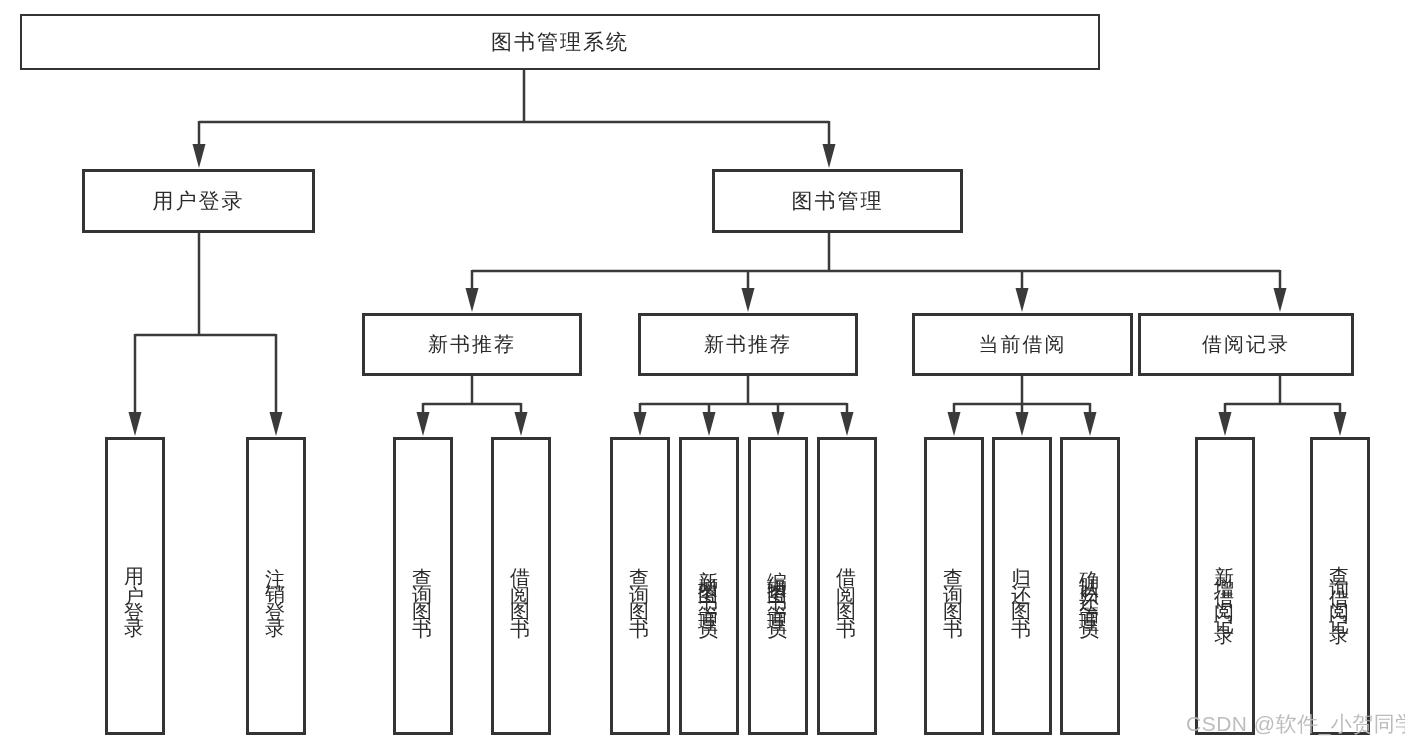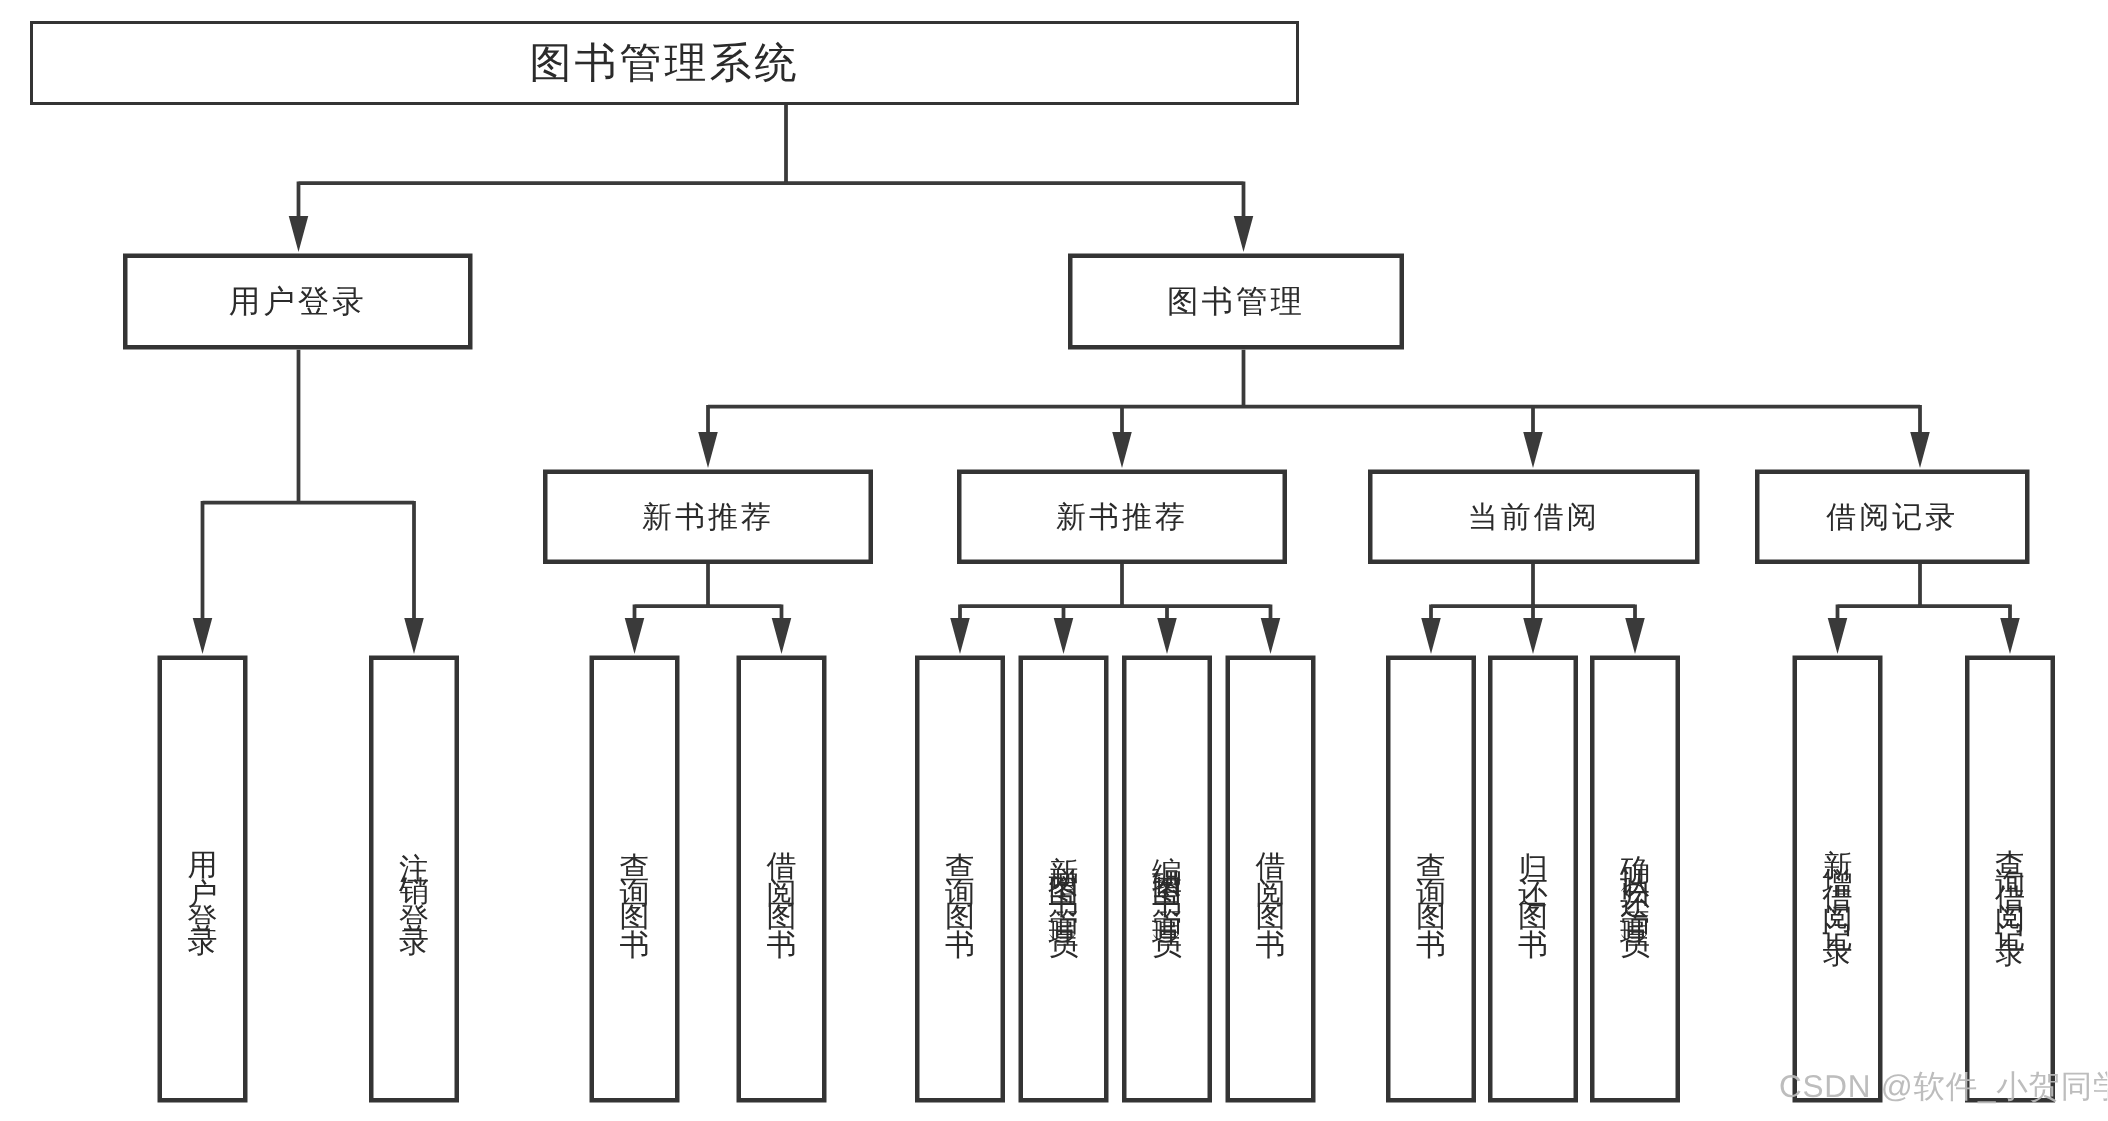--- a/index.html
+++ b/index.html
@@ -29,35 +29,35 @@
     box-sizing: border-box;
     display: flex;
     align-items: center;
     justify-content: center;
     z-index: 2;
     color: #2b2b2b;
   }
   .box span { display: block; }
   
   .root {
-    left: 20px; top: 14px; width: 846px; height: 56px;
+    left: 20px; top: 14px; width: 1080px; height: 56px;
     border-width: 2px;
-    font-size: 28px;
+    font-size: 21px;
     letter-spacing: 2px;
     font-family: Liberation Mono, monospace;
   }
   
   .lvl2 { top: 169px; height: 64px; font-size: 21px; letter-spacing: 2px; }
   .l2-a { left: 82px;  width: 233px; }
-  .l2-b { left: 712px; width: 224px; }
+  .l2-b { left: 712px; width: 251px; }
   .lvl3 { top: 313px; height: 63px; font-size: 20px; letter-spacing: 2px; }
   .l3-a { left: 362px;  width: 220px; }
   .l3-b { left: 638px;  width: 220px; }
   .l3-c { left: 912px;  width: 221px; }
-  .l3-d { left: 1170px; width: 183px; justify-content: center; }
+  .l3-d { left: 1138px; width: 216px; justify-content: center; }
   
   .leaf {
     top: 437px; width: 60px; height: 298px;
     font-size: 20px;
   }
   .leaf span {
     writing-mode: vertical-rl;
     text-orientation: mixed;
     white-space: nowrap;
   }

